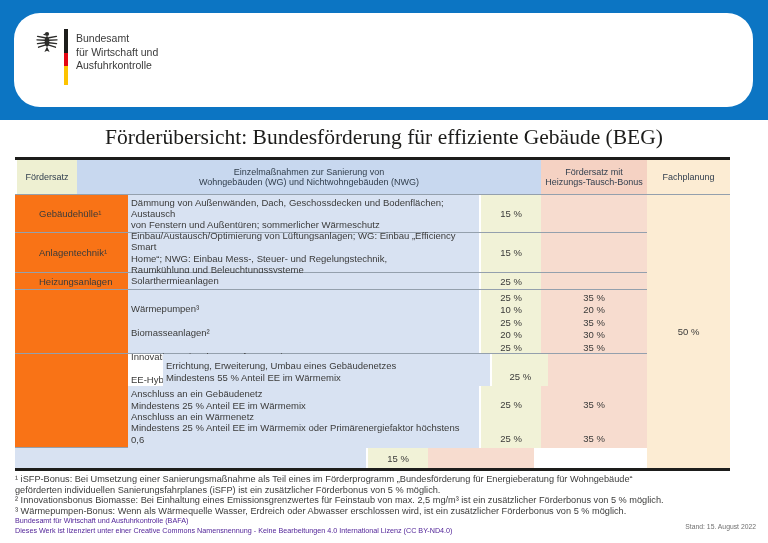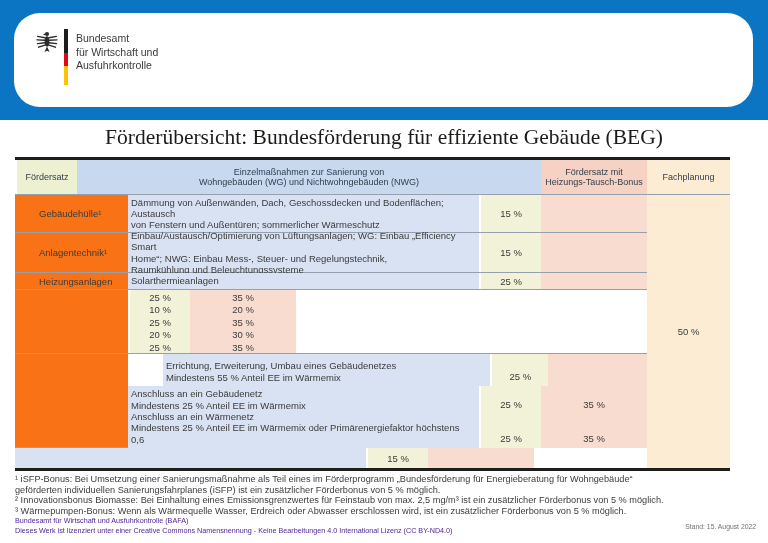--- a/index.html
+++ b/index.html
@@ -139,20 +139,27 @@
 
         <div class="row r3">
           <div class="cat">Heizungsanlagen</div>
           <div class="desc">Solarthermieanlagen</div>
           <div class="rate">25 %</div>
           <div class="bonus"></div>
         </div>
 
         <div class="row r4">
           <div class="cat"></div>
+          <div class="desc">
+            <div>Wärmepumpen³</div>
+            <div>Biomasseanlagen²</div>
+            <div>Innovative Heizanlagen auf EE-Basis</div>
+            <div>EE-Hybridheizungen mit Biomasseheizung²,³</div>
+            <div>EE-Hybridheizungen ohne Biomasseheizung³</div>
+          </div>
           <div class="rate">
             <div>25 %</div>
             <div>10 %</div>
             <div>25 %</div>
             <div>20 %</div>
             <div>25 %</div>
           </div>
           <div class="bonus">
             <div>35 %</div>
             <div>20 %</div>

